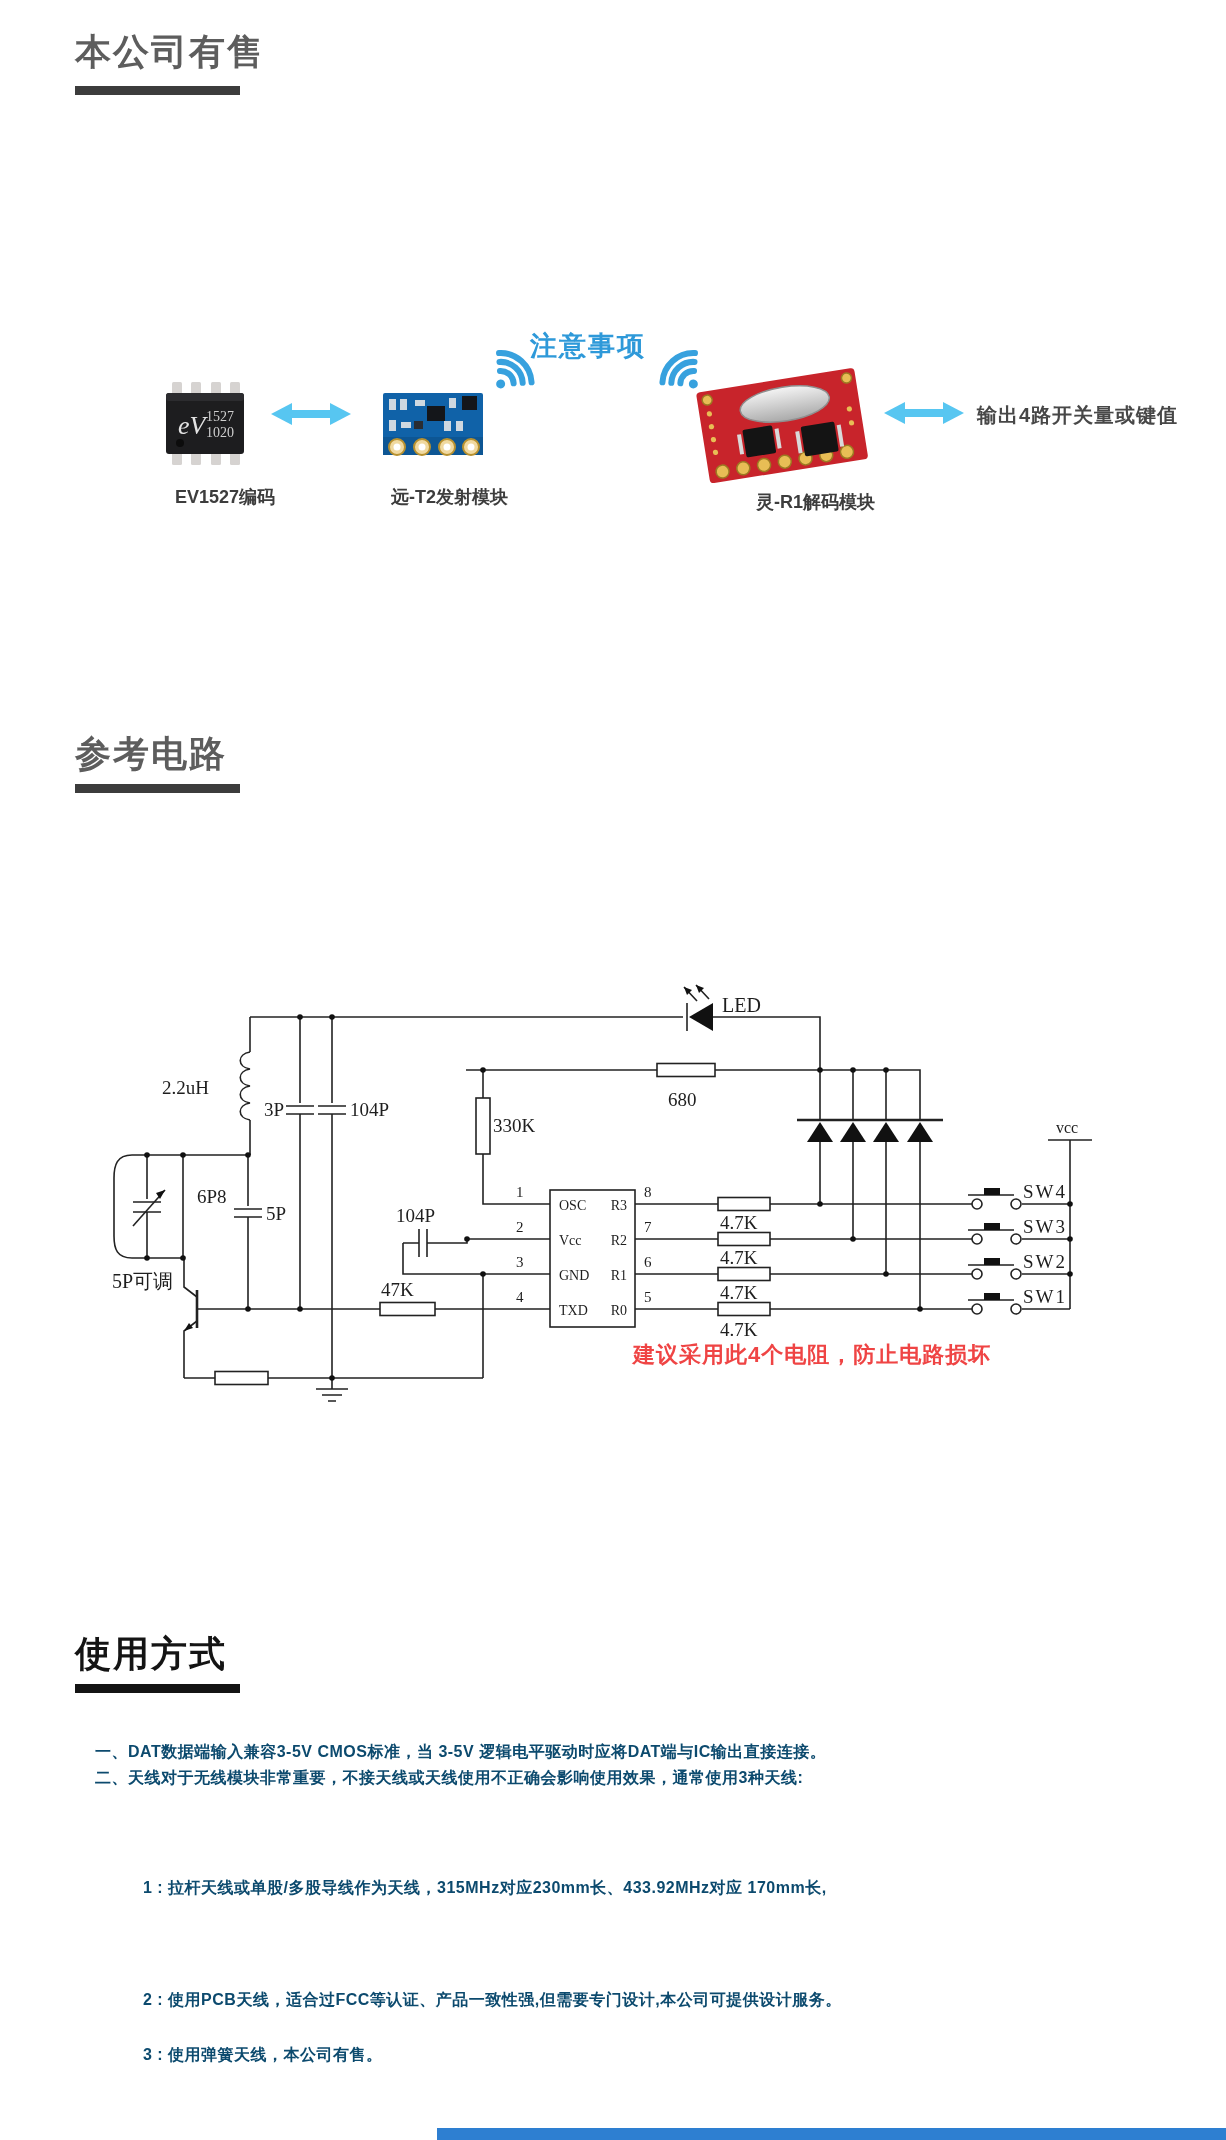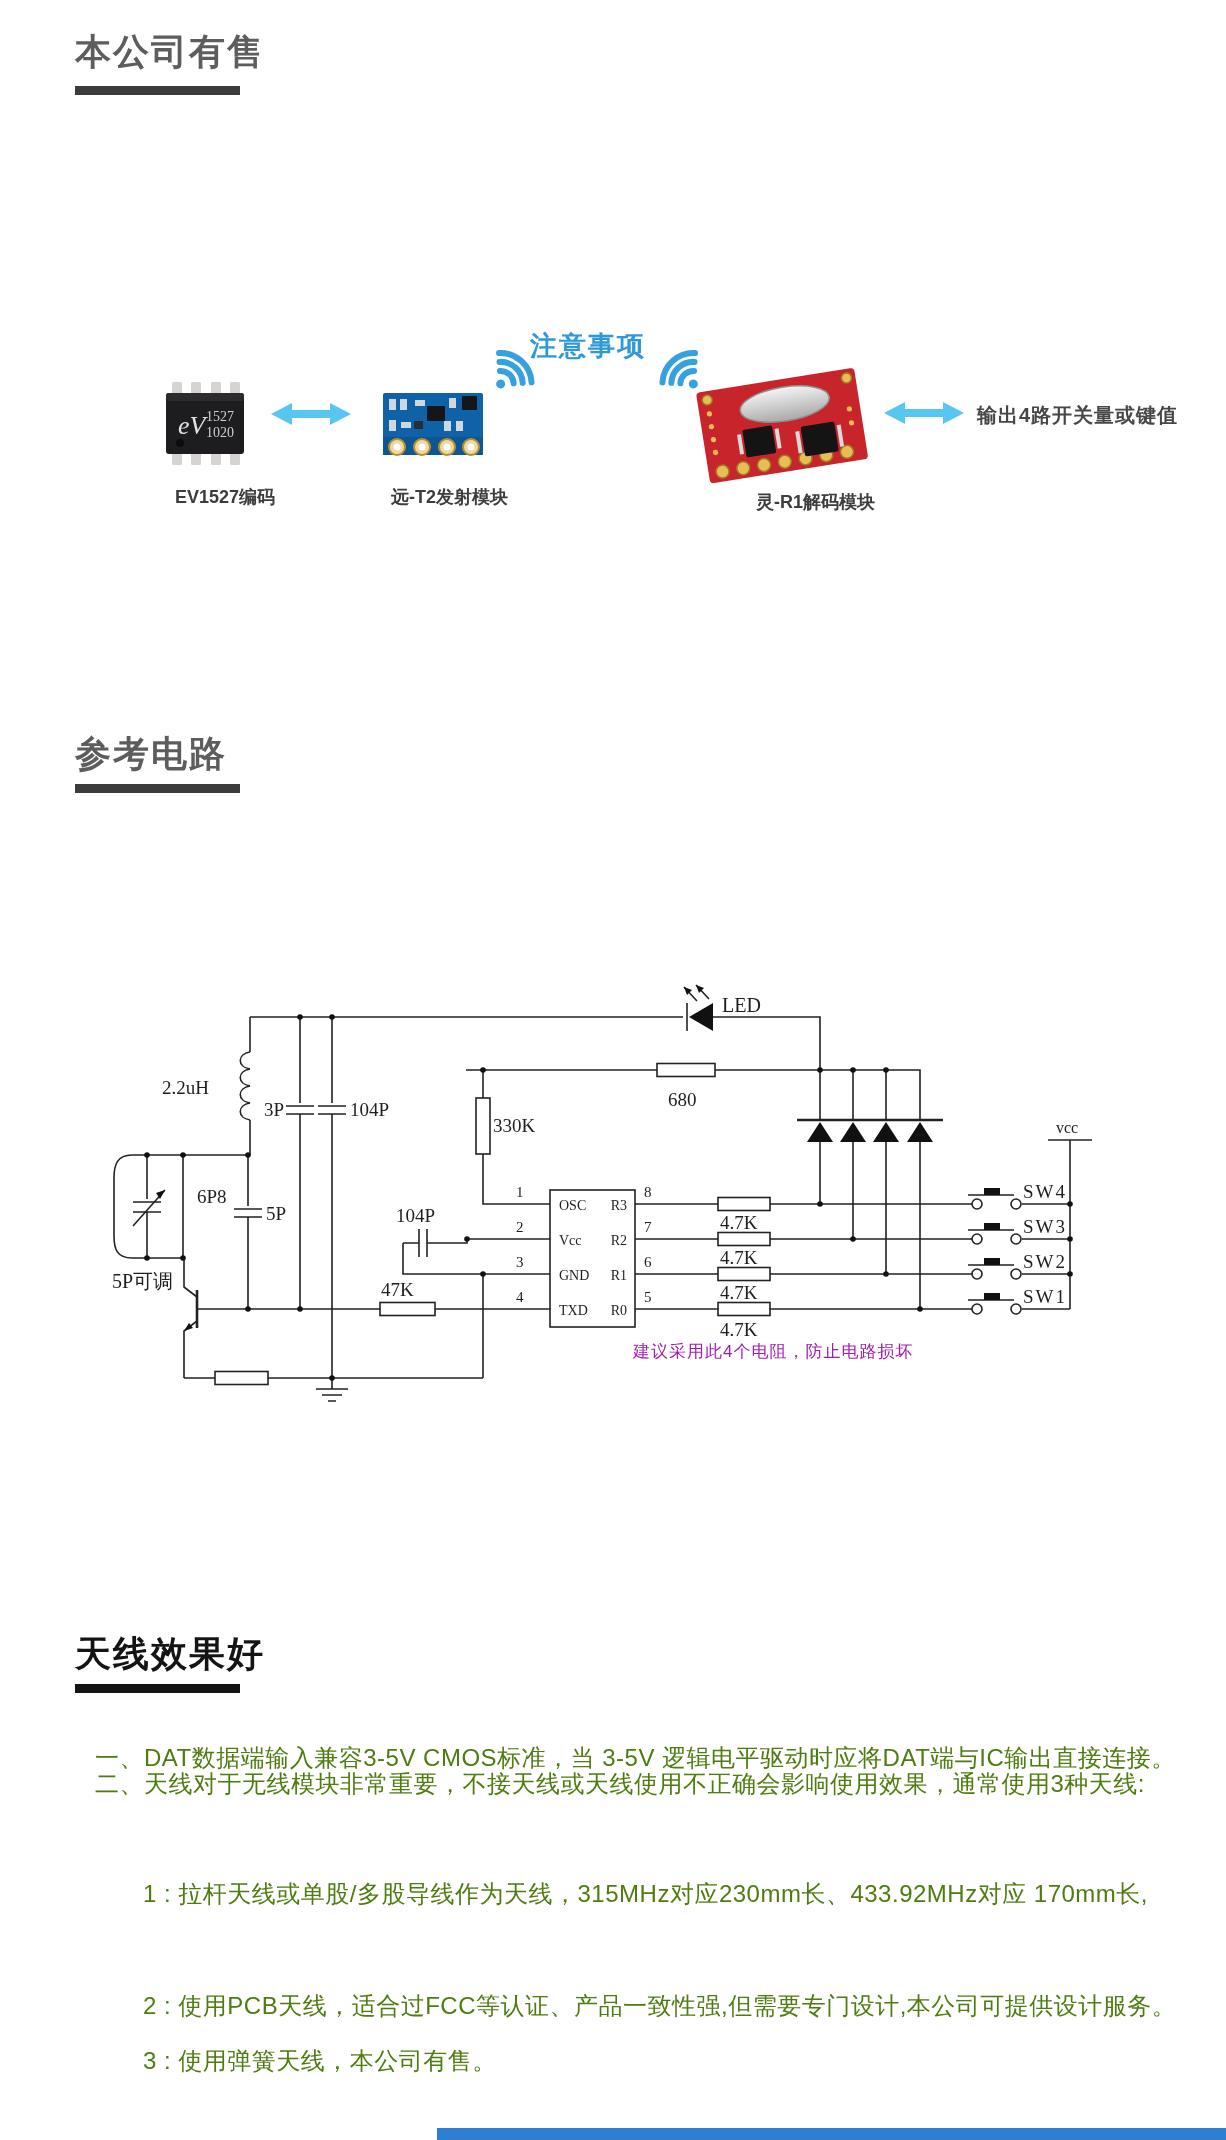--- a/index.html
+++ b/index.html
@@ -6,22 +6,22 @@
   #page{position:relative;width:1226px;height:2140px;background:#ffffff;overflow:hidden;
         font-family:"Liberation Sans",sans-serif;}
   .abs{position:absolute;white-space:nowrap;}
   .sec-title{font-size:36px;font-weight:700;color:#5d5d5d;letter-spacing:2px;}
   .sec-title.dark{color:#141414;}
   .sec-underline{position:absolute;width:165px;height:9px;background:#3c3c3c;}
   .sec-underline.dark{background:#141414;}
   .mod-label{font-size:18px;font-weight:700;color:#3d3d3d;text-align:right;}
   .wireless{font-size:27px;font-weight:700;color:#2e99d9;letter-spacing:2px;}
   .output-label{font-size:20px;font-weight:700;color:#474747;letter-spacing:1px;}
-  .note-line{font-size:24px;font-weight:400;color:#4d7c0f;letter-spacing:0.5px;}
-  .circ-note{font-size:17px;font-weight:400;color:#a21caf;letter-spacing:1px;}
+  .note-line{font-size:16px;font-weight:700;color:#0c4a6e;letter-spacing:0.5px;}
+  .circ-note{font-size:22px;font-weight:700;color:#ef4444;letter-spacing:1px;}
   .bottom-bar{position:absolute;left:437px;top:2128px;width:789px;height:12px;background:#2e7fd1;}
   svg{position:absolute;left:0;top:0;}
   .cw{stroke:#222;stroke-width:1.6;fill:none;}
   .cfill{fill:#111;stroke:none;}
   .cbox{fill:#fff;stroke:#222;stroke-width:1.6;}
   .ct{font-family:"Liberation Serif",serif;fill:#1e1e1e;}
 </style>
 </head>
 <body>
 
@@ -320,21 +320,21 @@
   <div class="abs mod-label" style="left:358px;top:485px;width:150px;">远-T2发射模块</div>
   <div class="abs mod-label" style="left:715px;top:490px;width:160px;">灵-R1解码模块</div>
   <div class="abs wireless" style="left:530px;top:328px;">注意事项</div>
   <div class="abs output-label" style="left:977px;top:402px;">输出4路开关量或键值</div>
 
   <div class="abs sec-title" style="left:75px;top:730px;">参考电路</div>
   <div class="sec-underline" style="left:75px;top:784px;"></div>
 
   <div class="abs circ-note" style="left:633px;top:1340px;">建议采用此4个电阻，防止电路损坏</div>
 
-  <div class="abs sec-title dark" style="left:75px;top:1630px;">天线效果好</div>
+  <div class="abs sec-title dark" style="left:75px;top:1630px;">使用方式</div>
   <div class="sec-underline dark" style="left:75px;top:1684px;"></div>
 
   <div class="abs note-line" style="left:95px;top:1742px;">一、DAT数据端输入兼容3-5V CMOS标准，当 3-5V 逻辑电平驱动时应将DAT端与IC输出直接连接。</div>
   <div class="abs note-line" style="left:95px;top:1768px;">二、天线对于无线模块非常重要，不接天线或天线使用不正确会影响使用效果，通常使用3种天线:</div>
   <div class="abs note-line" style="left:143px;top:1878px;">1 : 拉杆天线或单股/多股导线作为天线，315MHz对应230mm长、433.92MHz对应 170mm长,</div>
   <div class="abs note-line" style="left:143px;top:1990px;">2 : 使用PCB天线，适合过FCC等认证、产品一致性强,但需要专门设计,本公司可提供设计服务。</div>
   <div class="abs note-line" style="left:143px;top:2045px;">3 : 使用弹簧天线，本公司有售。</div>
 
   <div class="bottom-bar"></div>
 </div>

